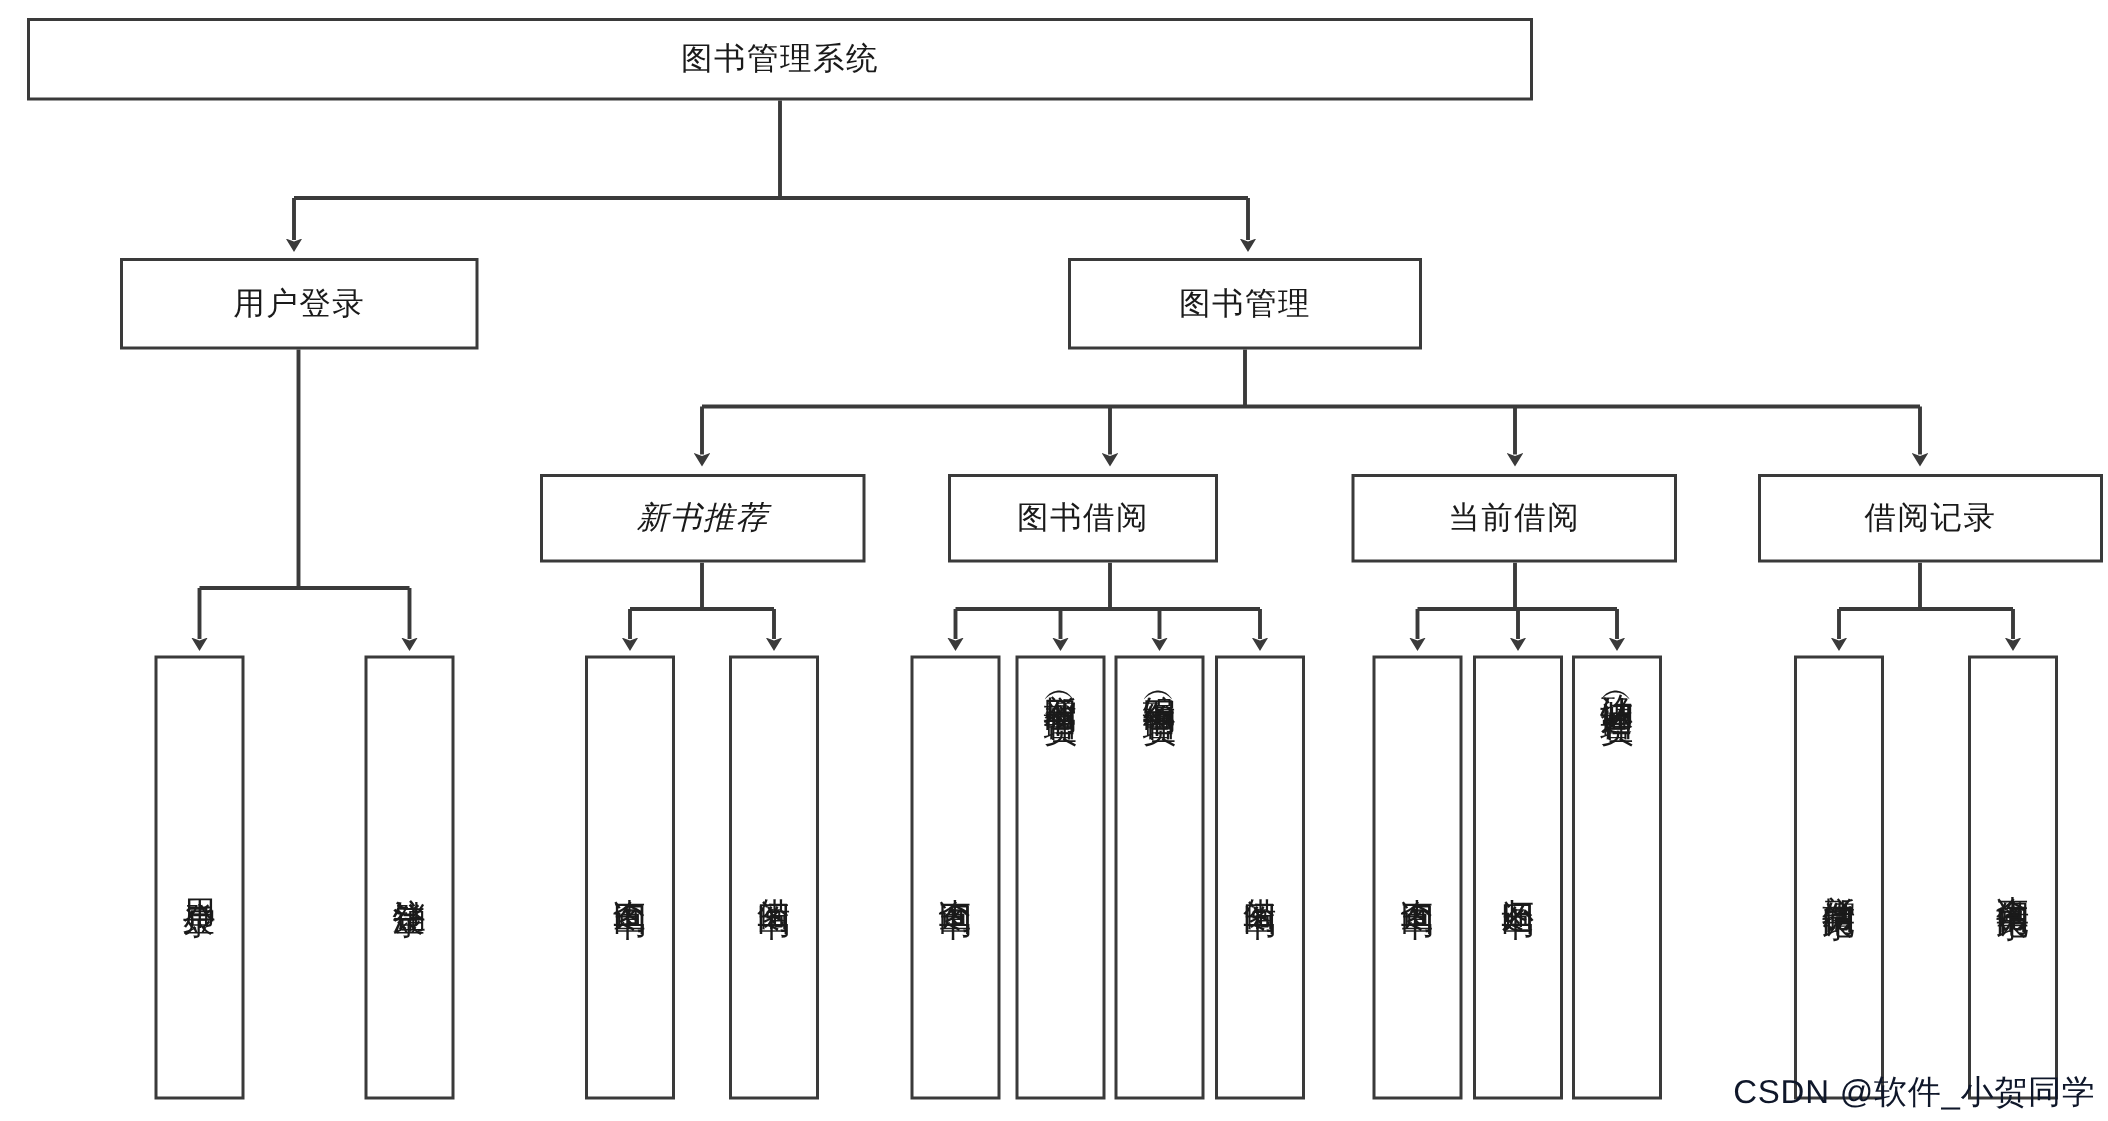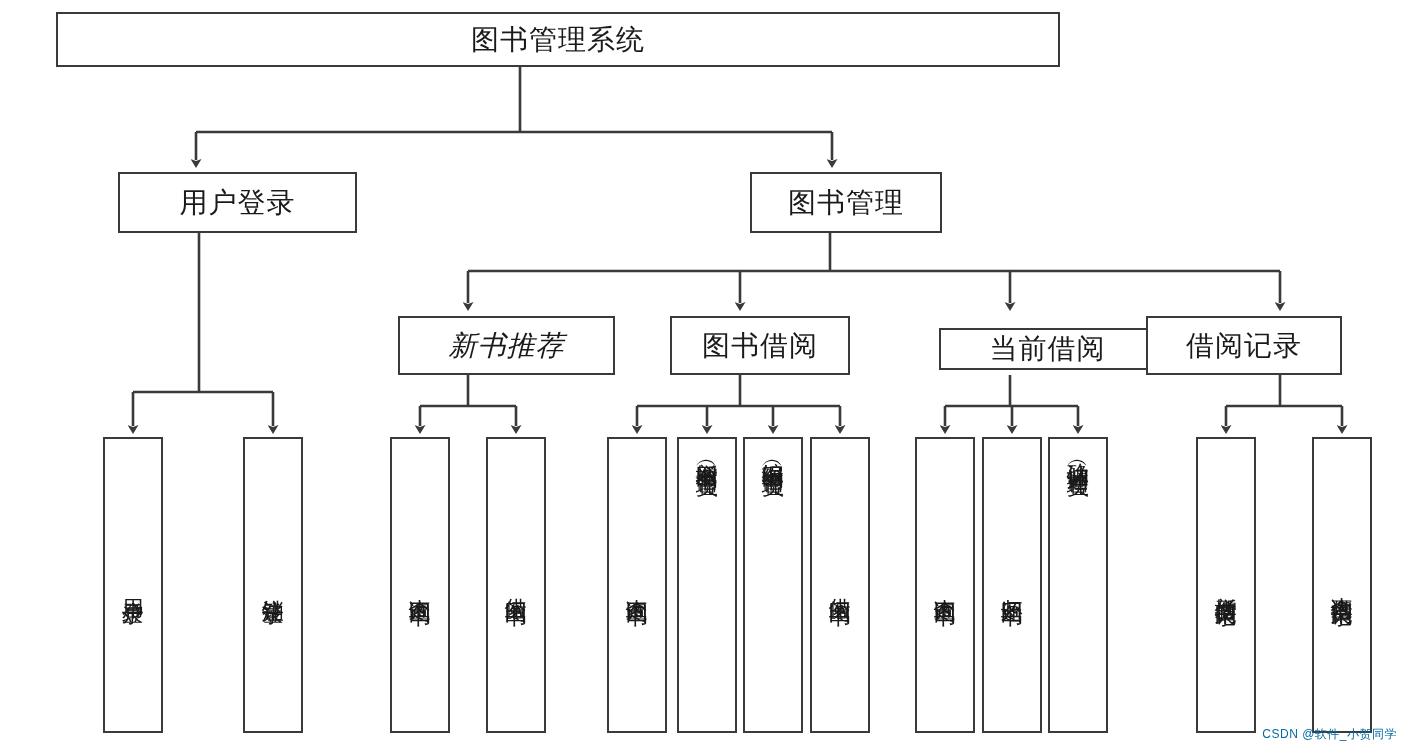--- a/index.html
+++ b/index.html
@@ -29,24 +29,23 @@
     position: absolute;
     box-sizing: border-box;
     background: #ffffff;
     border: 2px solid #3a3a3a;
     display: flex;
     align-items: center;
     justify-content: center;
     color: #1a1a1a;
   }
   .node.horizontal {
-    font-size: 28px;
+    font-size: 21px;
     line-height: 1.2;
     letter-spacing: 1px;
-    margin-left: 38px;
   }
   .node.vertical {
     writing-mode: vertical-rl;
     text-orientation: upright;
     font-size: 22px;
     line-height: 1.25;
     letter-spacing: 2px;
     align-items: center;
     justify-content: flex-start;
     padding-top: 6px;
@@ -57,22 +56,22 @@
   }
   .node-label {
     display: block;
     white-space: pre-line;
     text-align: center;
   }
   #watermark {
     position: absolute;
     right: 8px;
     bottom: 4px;
-    font-size: 12px;
-    color: #0369a1;
+    font-size: 22px;
+    color: #0f172a;
     letter-spacing: 0.5px;
     white-space: nowrap;
     user-select: none;
   }
 </style>
 </head>
 <body>
 
 <div id="diagram-root">
 
@@ -127,37 +126,37 @@
   </svg>
 
   <div class="node horizontal" style="left:18px; top:12px; width:1004px; height:55px;">
     <span class="node-label">图书管理系统</span>
   </div>
 
   <div class="node horizontal" style="left:80px; top:172px; width:239px; height:61px;">
     <span class="node-label">用户登录</span>
   </div>
 
-  <div class="node horizontal" style="left:712px; top:172px; width:192px; height:61px;">
+  <div class="node horizontal" style="left:712px; top:172px; width:236px; height:61px;">
     <span class="node-label">图书管理</span>
   </div>
 
   <div class="node horizontal" style="left:360px; top:316px; width:217px; height:59px;font-style:italic;">
     <span class="node-label">新书推荐</span>
   </div>
 
   <div class="node horizontal" style="left:632px; top:316px; width:180px; height:59px;">
     <span class="node-label">图书借阅</span>
   </div>
 
-  <div class="node horizontal" style="left:901px; top:328px; width:217px; height:42px;">
+  <div class="node horizontal" style="left:901px; top:316px; width:217px; height:59px;">
     <span class="node-label">当前借阅</span>
   </div>
 
-  <div class="node horizontal" style="left:1108px; top:316px; width:196px; height:59px;">
+  <div class="node horizontal" style="left:1172px; top:316px; width:230px; height:59px;">
     <span class="node-label">借阅记录</span>
   </div>
 
   <div class="node vertical centered" style="left:103px; top:437px; width:60px; height:296px;">
     <span class="node-label">用户登录</span>
   </div>
 
   <div class="node vertical centered" style="left:243px; top:437px; width:60px; height:296px;">
     <span class="node-label">注销登录</span>
   </div>

